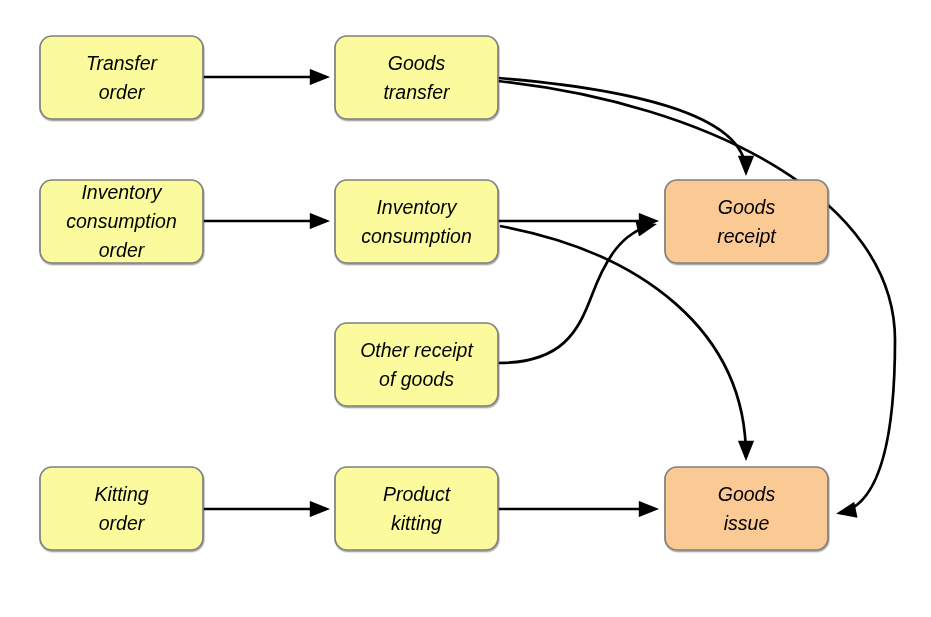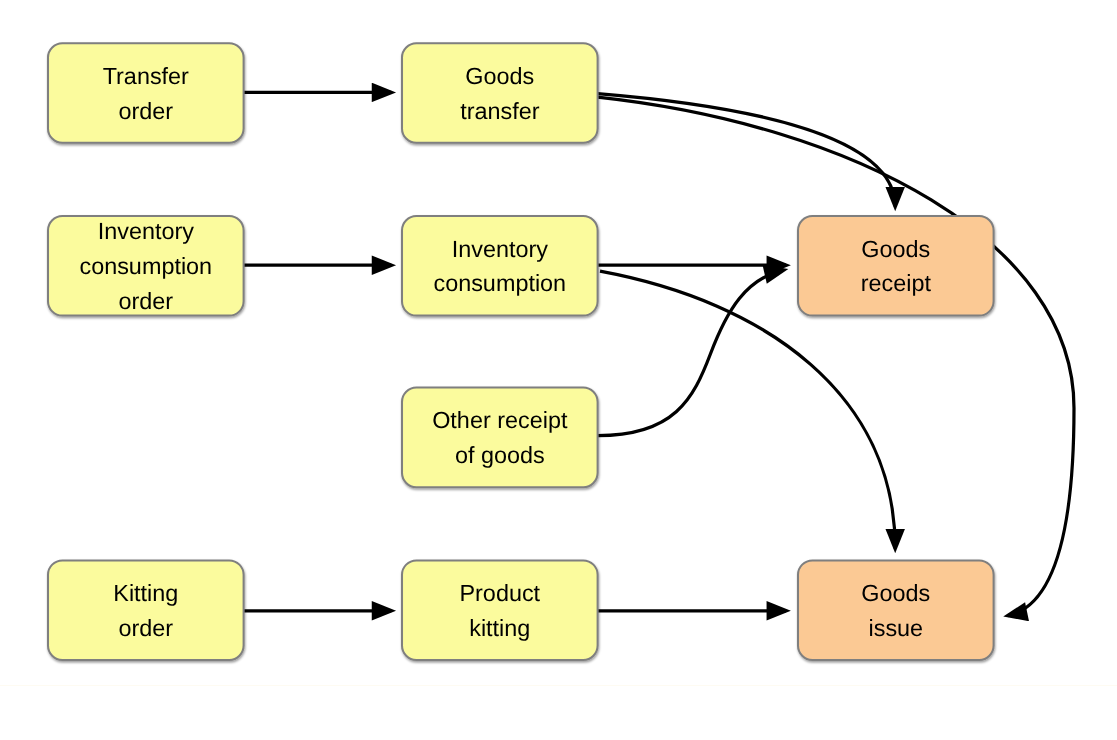--- a/index.html
+++ b/index.html
@@ -7,20 +7,21 @@
     padding: 0;
     background: #ffffff;
   }
   #stage {
     position: relative;
     width: 931px;
     height: 571px;
     background: #eab308;
     font-family: "Liberation Sans", sans-serif;
     overflow: hidden;
+    font-style: italic;
   }
   svg { display: block; }
   .node-rect {
     stroke-width: 1.7px;
   }
   .node-label {
     font-family: "Liberation Sans", sans-serif;
     font-size: 19.5px;
     text-anchor: middle;
   }

